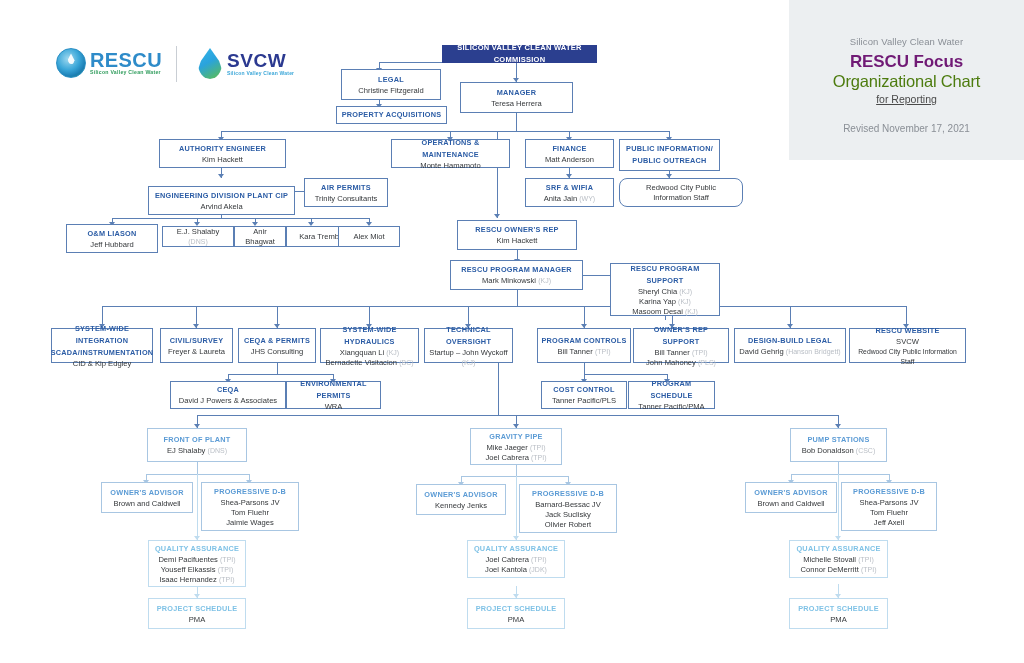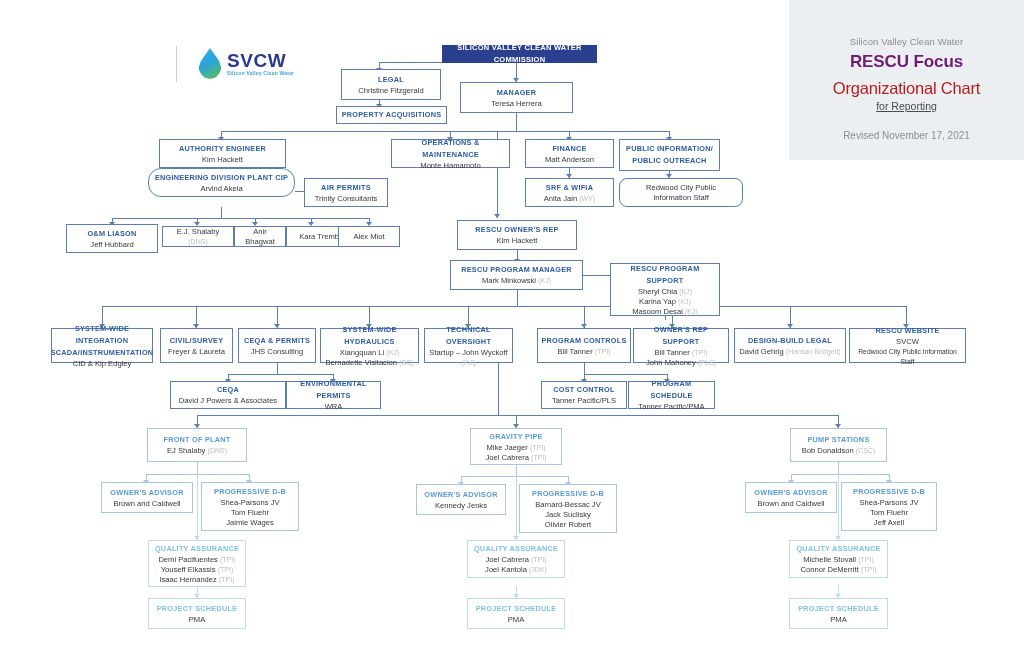--- a/index.html
+++ b/index.html
@@ -11,21 +11,21 @@
   #stage{position:relative;width:1024px;height:663px;}
 
   
   .title-panel{
     position:absolute;left:789px;top:0;width:235px;height:160px;
     background:#eceff1;
   }
   .tp-inner{position:absolute;left:0;top:36px;width:235px;text-align:center;}
   .tp-sub1{font-size:9.5px;color:#8a8f96;letter-spacing:.1px;}
   .tp-main{font-size:17px;font-weight:bold;color:#701a75;margin-top:5px;letter-spacing:-.1px;}
-  .tp-main2{font-size:16.5px;color:#b91c1c;margin-top:7px;letter-spacing:-.2px;}
+  .tp-main2{font-size:16.5px;color:#4d7c0f;margin-top:0;letter-spacing:-.2px;}
   .tp-sub2{font-size:10.5px;color:#4a4a4a;margin-top:2px;text-decoration:underline;}
   .tp-rev{font-size:10px;color:#8a8f96;margin-top:18px;}
 
   
   .logos{position:absolute;left:56px;top:44px;width:250px;height:50px;}
   .logo-rescu{position:absolute;left:0;top:4px;display:flex;align-items:center;gap:4px;}
   .rescu-mark{width:30px;height:30px;border-radius:50%;
     background:radial-gradient(circle at 40% 35%,#9fd9f0 0%,#3aa6d8 45%,#1c7fb5 70%,#2f8f4e 100%);
     border:1.6px solid #2a8fc4;box-sizing:border-box;position:relative;}
   .rescu-mark:after{content:"";position:absolute;left:50%;top:16%;width:7px;height:11px;
@@ -89,20 +89,27 @@
     <div class="tp-inner">
       <div class="tp-sub1">Silicon Valley Clean Water</div>
       <div class="tp-main">RESCU Focus</div>
       <div class="tp-main2">Organizational Chart</div>
       <div class="tp-sub2">for Reporting</div>
       <div class="tp-rev">Revised November 17, 2021</div>
     </div>
   </div>
 
   <div class="logos">
+    <div class="logo-rescu">
+      <div class="rescu-mark"></div>
+      <div class="rescu-word">
+        <div class="rescu-big">RESCU</div>
+        <div class="rescu-small">Silicon Valley Clean Water</div>
+      </div>
+    </div>
     <div class="logo-div"></div>
     <div class="logo-svcw">
       <div class="drop"></div>
       <div class="svcw-word">
         <div class="svcw-big">SVCW</div>
         <div class="svcw-small">Silicon Valley Clean Water</div>
       </div>
     </div>
   </div>
 
@@ -258,21 +265,21 @@
   <div class="box" style="left:460px;top:82px;width:113px;height:31px;">
     <div class="t">Manager</div>
     <div class="n">Teresa Herrera</div>
   </div>
 
   <div class="box" style="left:159px;top:139px;width:127px;height:29px;">
     <div class="t">Authority Engineer</div>
     <div class="n">Kim Hackett</div>
   </div>
 
-  <div class="box" style="left:148px;top:168px;width:147px;height:29px;border-radius:13px;">
+  <div class="box" style="left:148px;top:186px;width:147px;height:29px;">
     <div class="t">Engineering Division Plant CIP</div>
     <div class="n">Arvind Akela</div>
   </div>
 
   <div class="box" style="left:304px;top:178px;width:84px;height:29px;">
     <div class="t">Air Permits</div>
     <div class="n">Trinity Consultants</div>
   </div>
 
   <div class="box" style="left:66px;top:224px;width:92px;height:29px;">

